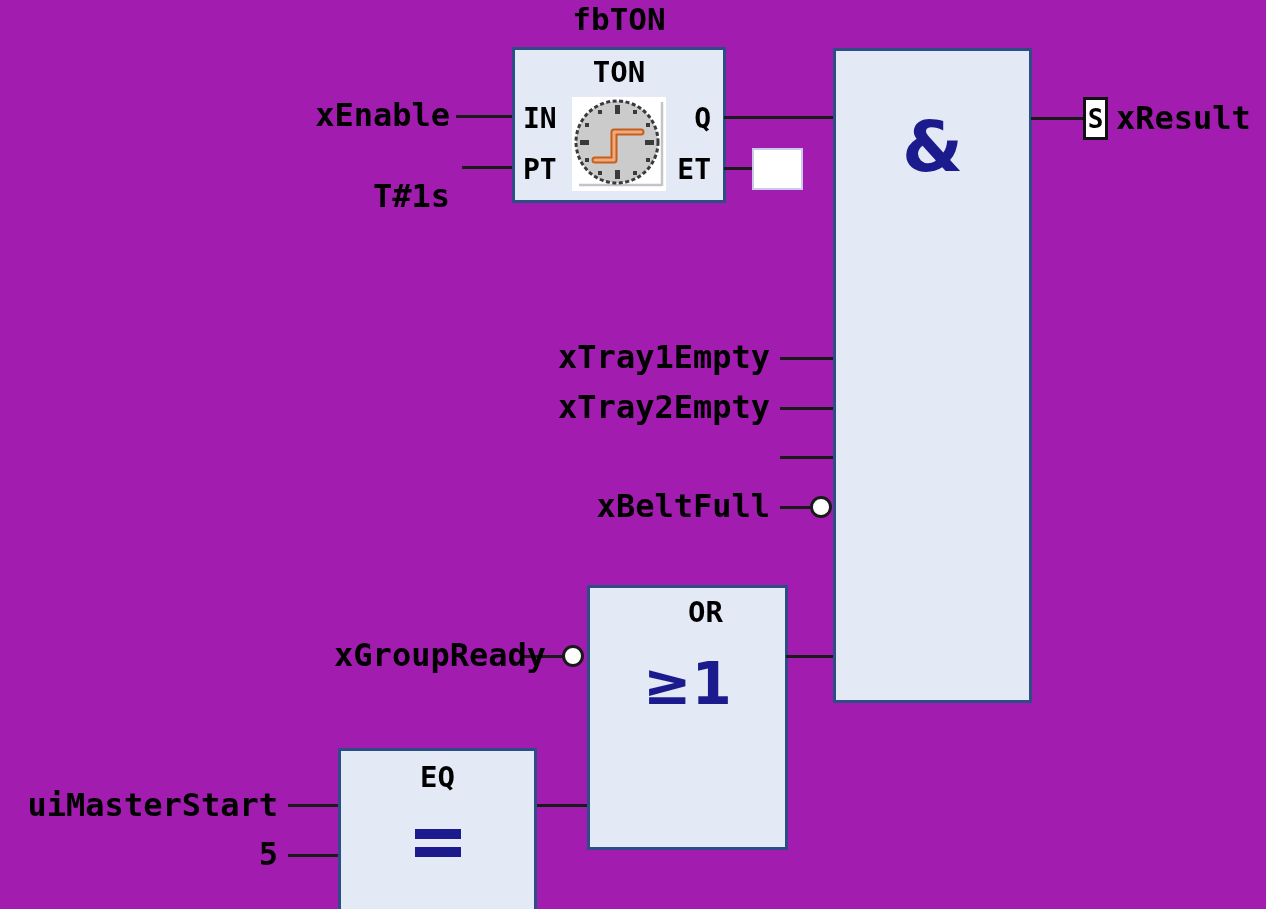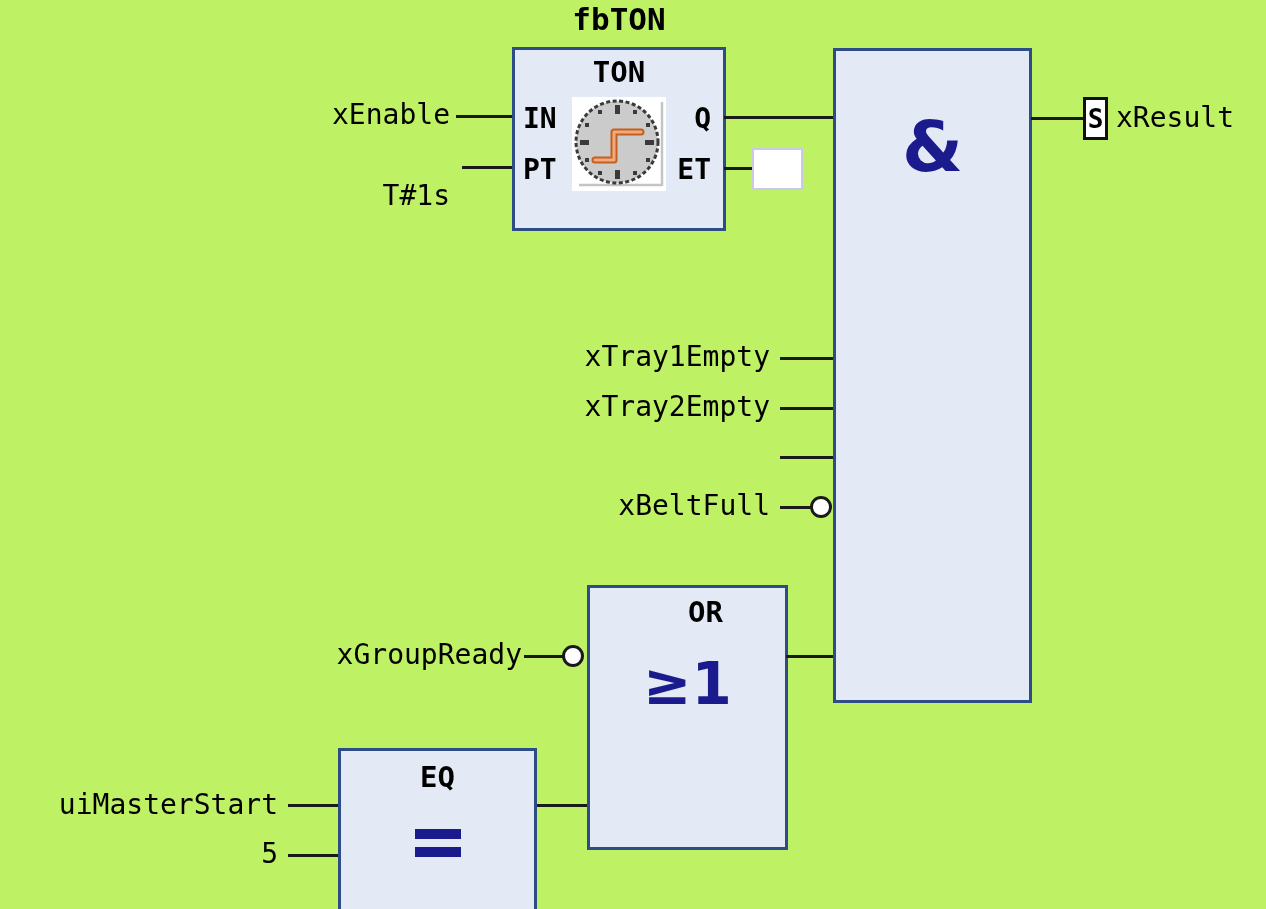--- a/index.html
+++ b/index.html
@@ -5,26 +5,26 @@
   :root{
     --block-fill:#e4eaf5;
     --block-border:#2e4d86;
     --symbol-navy:#1b1b8e;
     --wire-black:#1a1a1a;
     --clock-orange:#e8813c;
     --et-box-border:#c9c9e9;
   }
   html,body{margin:0;padding:0;background:#fff;}
   .canvas{
-    position:relative;width:1266px;height:909px;background:#bef264;
+    position:relative;width:1266px;height:909px;background:#a21caf;
     font-family:"DejaVu Sans Mono","Liberation Mono",monospace;
     overflow:hidden;
   }
   .lbl{
-    position:absolute;font-weight:normal;font-size:28px;color:#000;
+    position:absolute;font-weight:bold;font-size:32px;color:#000;
     white-space:nowrap;transform:translateY(-52%);line-height:1;
   }
   .block{
     position:absolute;box-sizing:border-box;
     background:var(--block-fill);
     border:3px solid var(--block-border);
   }
   .hdr{
     position:absolute;left:0;right:0;top:8px;text-align:center;
     font-weight:bold;font-size:29px;color:#000;line-height:1;
@@ -68,21 +68,21 @@
   }
   .clock{position:absolute;left:56px;top:46px;}
 </style>
 </head>
 <body>
 
 <div class="canvas">
 
   <div class="inst">fbTON</div>
 
-  <div class="block" style="left:512px;top:47px;width:214px;height:184px;">
+  <div class="block" style="left:512px;top:47px;width:214px;height:156px;">
     <div class="hdr">TON</div>
     <div class="pin" style="left:8px;top:69px;">IN</div>
     <div class="pin" style="left:8px;top:120px;">PT</div>
     <div class="pin" style="right:12px;top:69px;">Q</div>
     <div class="pin" style="right:12px;top:120px;">ET</div>
 
     <svg class="clock" width="96" height="96" viewBox="0 0 96 96">
       <rect x="1" y="1" width="94" height="94" fill="#ffffff"></rect>
       <line x1="91" y1="6" x2="91" y2="90" stroke="#c4c4c4" stroke-width="2.5"></line>
       <line x1="8" y1="89" x2="91" y2="89" stroke="#c4c4c4" stroke-width="2.5"></line>
@@ -143,17 +143,17 @@
   <div class="setbox">
     <span>S</span>
   </div>
   <div class="lbl" style="left:1116px;top:119px;">xResult</div>
 
   <div class="lbl" style="right:816px;top:116px;">xEnable</div>
   <div class="lbl" style="right:816px;top:167px;margin-top:30px;">T#1s</div>
   <div class="lbl" style="right:496px;top:358px;">xTray1Empty</div>
   <div class="lbl" style="right:496px;top:408px;">xTray2Empty</div>
   <div class="lbl" style="right:496px;top:507px;">xBeltFull</div>
-  <div class="lbl" style="right:744px;top:656px;text-align:center;">xGroupReady</div>
+  <div class="lbl" style="right:720px;top:656px;text-align:center;">xGroupReady</div>
   <div class="lbl" style="right:988px;top:806px;margin-left:39px;">uiMasterStart</div>
   <div class="lbl" style="right:988px;top:855px;">5</div>
 
 </div>
 
 </body></html>

